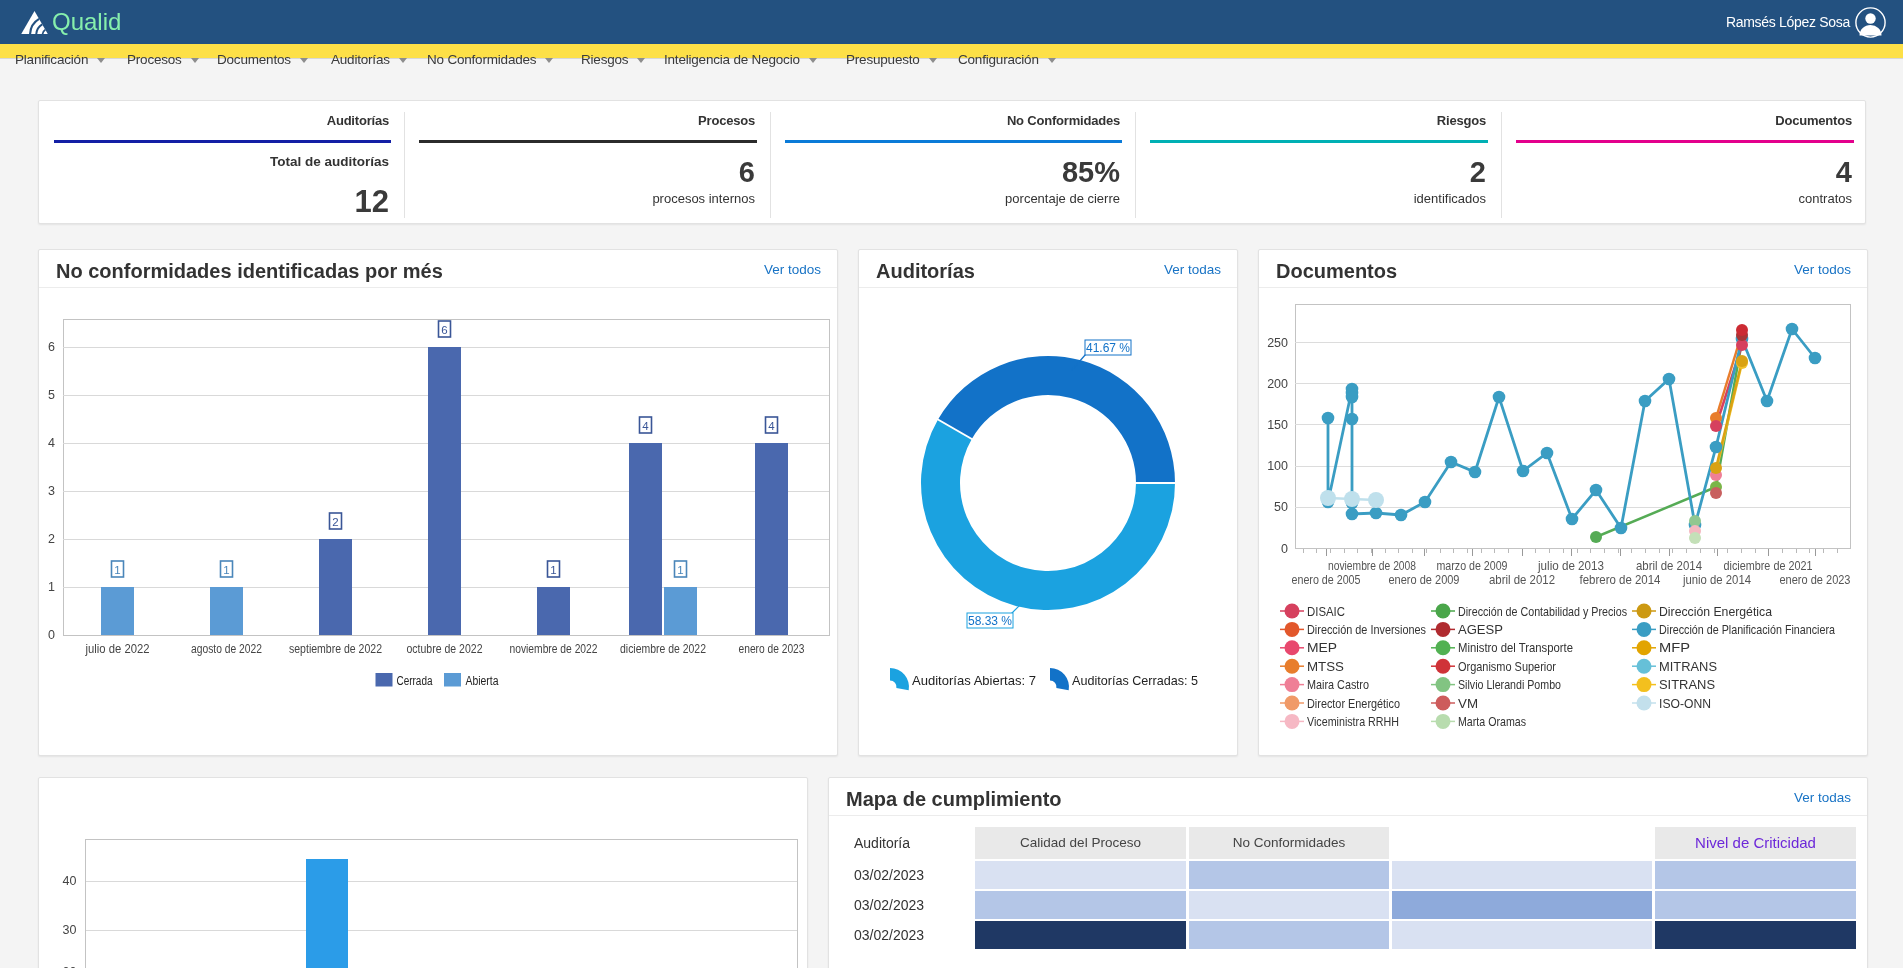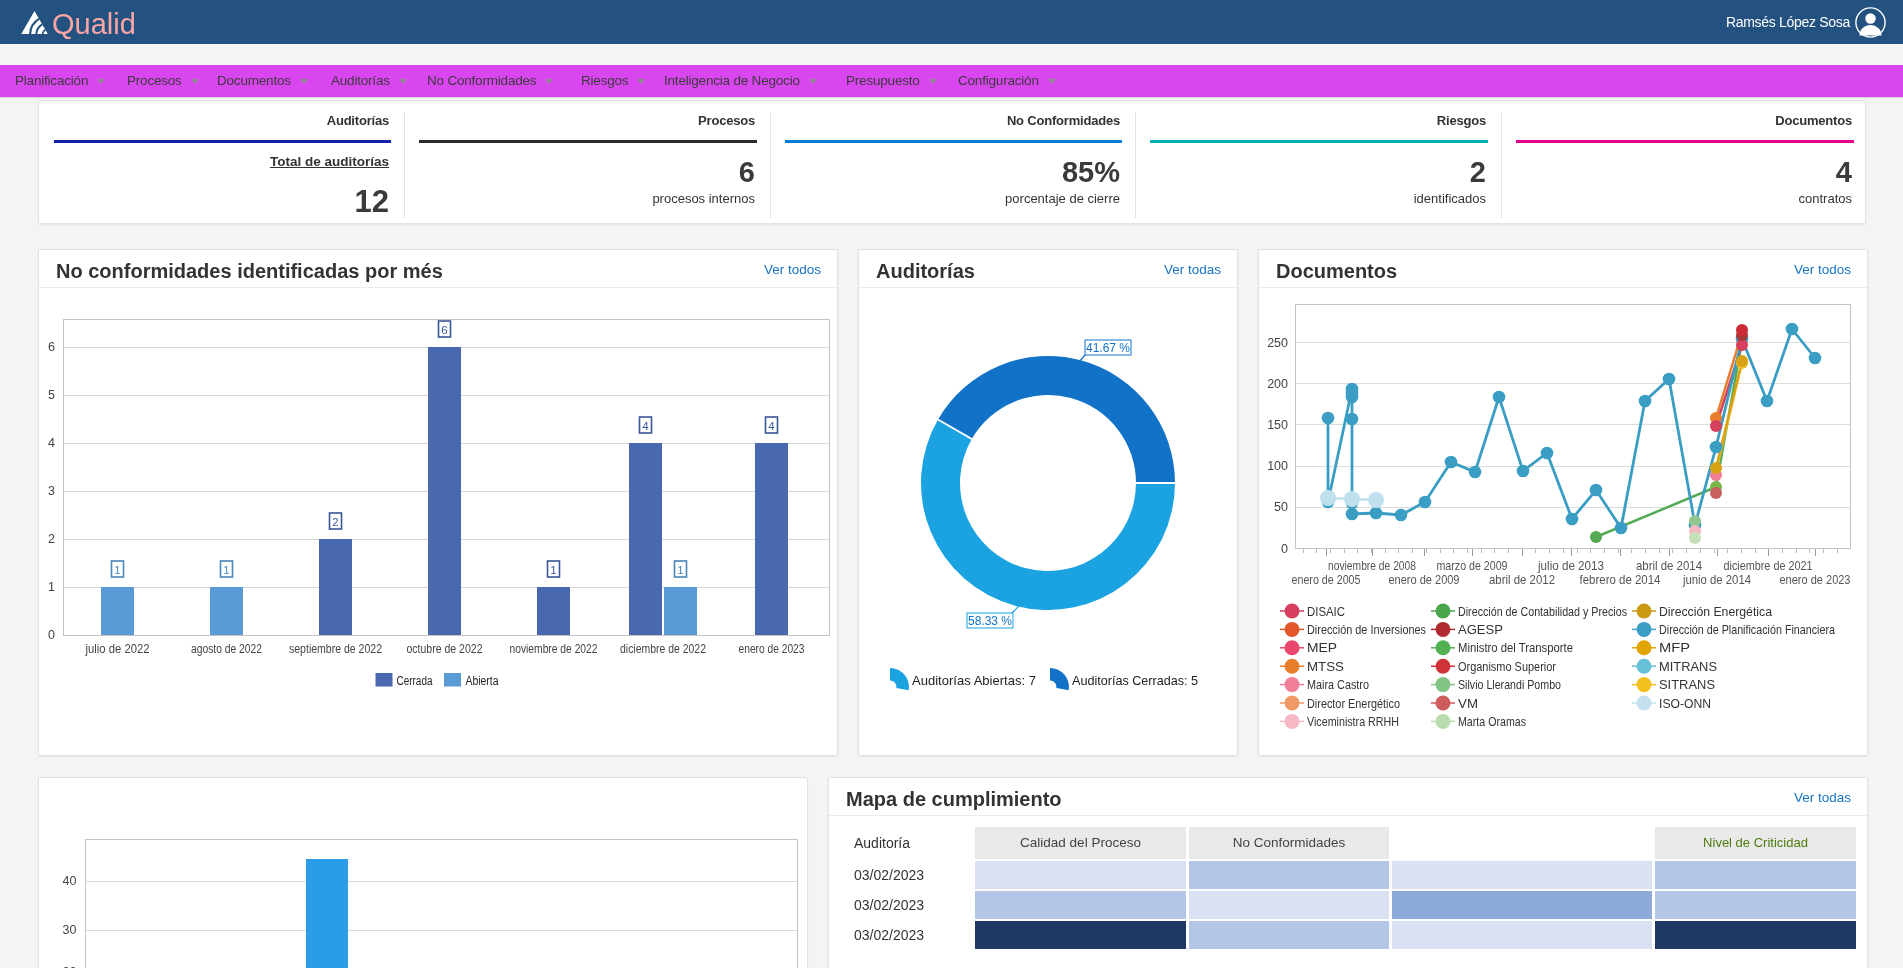--- a/index.html
+++ b/index.html
@@ -1,34 +1,34 @@
 <!DOCTYPE html>
 <html><head>
 <meta charset="utf-8">
 <style>
   * { margin:0; padding:0; box-sizing:border-box; }
   html,body { width:1903px; height:968px; overflow:hidden; }
   body { font-family:"Liberation Sans", sans-serif; background:#f4f4f4; position:relative; }
   .hdr { position:absolute; left:0; top:0; width:1903px; height:44px; background:#235180; }
   .logo { position:absolute; left:21px; top:11px; }
-  .logotext { position:absolute; left:52px; top:8px; color:#fca5a5; font-size:29px; letter-spacing:0px; font-weight:400; }
+  .logotext { position:absolute; left:52px; top:8px; color:#86efac; font-size:24px; letter-spacing:0px; font-weight:400; }
   .uname { position:absolute; right:53px; top:14px; color:#fff; font-size:14px; letter-spacing:-0.3px; }
   .avatar { position:absolute; right:17px; top:7px; }
-  .nav { position:absolute; left:0; top:44px; width:1903px; height:33px; background:#d946ef; border-bottom:1px solid #d7d7d7;margin-top:21px; }
+  .nav { position:absolute; left:0; top:44px; width:1903px; height:15px; background:#fde047; border-bottom:1px solid #d7d7d7; }
   .ni { position:absolute; top:0; height:32px; line-height:32px; font-size:13.5px; color:#3b3b3b; white-space:nowrap; letter-spacing:-0.2px; }
   .ni:after { content:""; display:inline-block; margin-left:9px; width:0; height:0; border-left:4.5px solid transparent; border-right:4.5px solid transparent; border-top:5px solid #8d8d8d; vertical-align:middle; }
   .card { position:absolute; background:#fff; border:1px solid #e2e2e2; border-radius:2px; box-shadow:0 1px 2px rgba(0,0,0,.07); }
   .ch { position:absolute; left:0; top:0; right:0; height:38px; border-bottom:1px solid #ececec; }
   .ct { position:absolute; left:17px; top:9.5px; font-size:20px; font-weight:bold; color:#333; }
   .lnk { position:absolute; right:16px; top:12px; font-size:13.5px; color:#1873c5; }
   .statsec { position:absolute; top:0; height:100%; }
   .vsep { position:absolute; top:11px; bottom:5px; width:1px; background:#e2e2e2; }
   .st-t { position:absolute; right:15px; top:13px; font-size:13px; font-weight:bold; color:#333; letter-spacing:-0.2px; line-height:1; }
   .st-line { position:absolute; left:15px; right:13px; top:39px; height:3px; }
-  .st-l1 { position:absolute; right:15px; top:54px; font-size:13.5px; font-weight:bold; color:#333; line-height:1;text-decoration:underline; }
+  .st-l1 { position:absolute; right:15px; top:54px; font-size:13.5px; font-weight:bold; color:#333; line-height:1; }
   .st-big { position:absolute; right:15px; font-size:29px; font-weight:bold; color:#3a3a3a; line-height:1; }
   .st-sm { position:absolute; right:15px; top:91px; font-size:13px; color:#333; line-height:1; }
   svg text { font-family:"Liberation Sans", sans-serif; }
 </style>
 </head>
 <body>
 <div class="hdr">
   <svg class="logo" width="27" height="23" viewBox="0 0 30 26">
     <path d="M15 0 L30 26 L0 26 Z" fill="#fff"></path>
     <path d="M10 26 A21 21 0 0 1 20.2 9.0" stroke="#235180" stroke-width="2.4" fill="none"></path>
@@ -375,21 +375,21 @@
   </svg>
 </div>
 <div class="card" style="left:828px; top:777px; width:1040px; height:503px;">
   <div class="ch">
       <div class="ct">Mapa de cumplimiento</div>
       <div class="lnk">Ver todas</div>
     </div>
   <div style="position:absolute; left:25px; top:49px; height:32px; line-height:32px; font-size:14px; color:#333;">Auditoría</div>
   <div style="position:absolute; left:146px; top:49px; width:211px; height:32px; line-height:32px; background:#e9e9e9; text-align:center; font-size:13.5px; color:#444;">Calidad del Proceso</div>
   <div style="position:absolute; left:360px; top:49px; width:200px; height:32px; line-height:32px; background:#e9e9e9; text-align:center; font-size:13.5px; color:#444;">No Conformidades</div>
-  <div style="position:absolute; left:826px; top:49px; width:201px; height:32px; line-height:32px; background:#e9e9e9; text-align:center; font-size:13px; color:#4d7c0f;">Nivel de Criticidad</div>
+  <div style="position:absolute; left:826px; top:49px; width:201px; height:32px; line-height:32px; background:#e9e9e9; text-align:center; font-size:15px; color:#6d28d9;">Nivel de Criticidad</div>
   <div style="position:absolute; left:25px; top:83px; height:28px; line-height:28px; font-size:14px; color:#333;">03/02/2023</div>
   <div style="position:absolute; left:146px; top:83px; width:211px; height:28px; background:#D9E1F2;"></div>
   <div style="position:absolute; left:360px; top:83px; width:200px; height:28px; background:#B4C6E7;"></div>
   <div style="position:absolute; left:563px; top:83px; width:260px; height:28px; background:#D9E1F2;"></div>
   <div style="position:absolute; left:826px; top:83px; width:201px; height:28px; background:#B4C6E7;"></div>
   <div style="position:absolute; left:25px; top:113px; height:28px; line-height:28px; font-size:14px; color:#333;">03/02/2023</div>
   <div style="position:absolute; left:146px; top:113px; width:211px; height:28px; background:#B4C6E7;"></div>
   <div style="position:absolute; left:360px; top:113px; width:200px; height:28px; background:#D9E1F2;"></div>
   <div style="position:absolute; left:563px; top:113px; width:260px; height:28px; background:#8EAADB;"></div>
   <div style="position:absolute; left:826px; top:113px; width:201px; height:28px; background:#B4C6E7;"></div>

